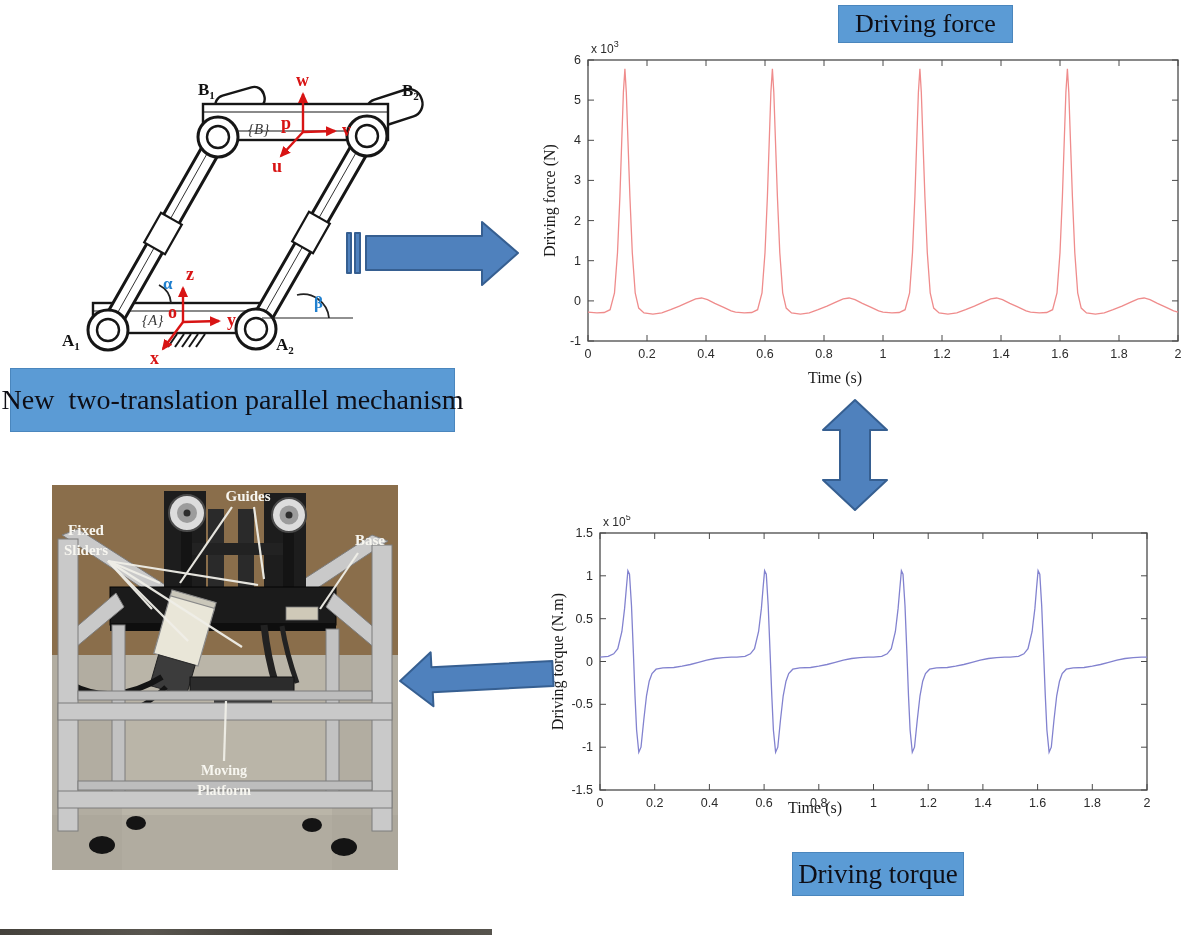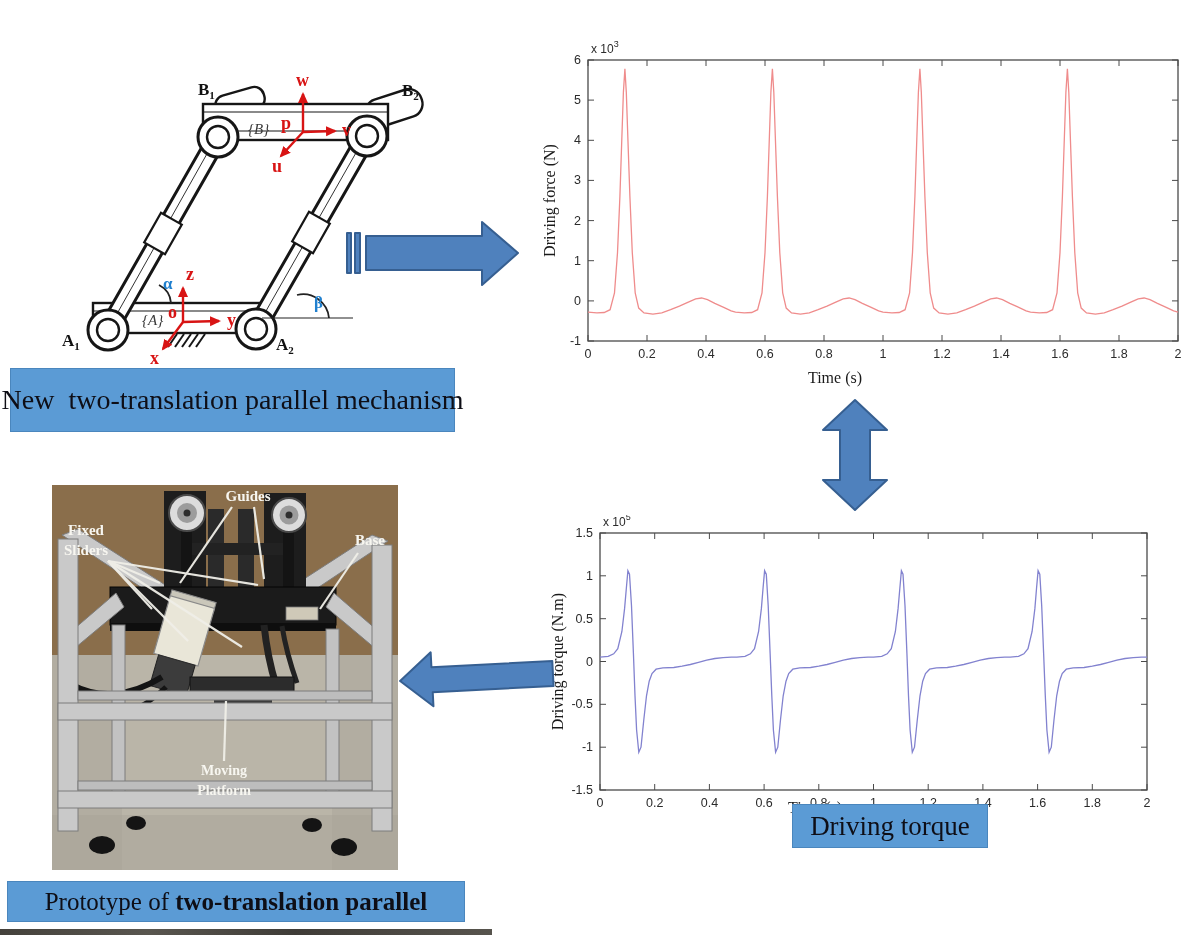--- a/index.html
+++ b/index.html
@@ -5,21 +5,21 @@
   html,body{margin:0;padding:0;background:#fff;}
   .canvas{position:relative;width:1200px;height:935px;background:#ffffff;overflow:hidden;
           font-family:"Liberation Serif",serif;}
   svg{position:absolute;display:block;}
   .banner{position:absolute;background:var(--banner-blue,#5b9bd5);color:var(--banner-text,#0e0e16);
           display:flex;align-items:center;justify-content:center;text-align:center;
           font-family:"Liberation Serif",serif;border:1px solid #4a86bd;box-sizing:border-box;}
   .mech-banner{left:10px;top:368px;width:445px;height:64px;font-size:28px;white-space:pre;}
   .proto-banner{left:7px;top:881px;width:458px;height:41px;font-size:25px;}
   .force-banner{left:838px;top:5px;width:175px;height:38px;font-size:26px;}
-  .torque-banner{left:792px;top:804px;width:196px;height:44px;font-size:27px;}
+  .torque-banner{left:792px;top:852px;width:172px;height:44px;font-size:27px;}
   .bottom-strip{position:absolute;left:0;top:929px;width:492px;height:6px;
           background:linear-gradient(90deg,#44413b,#59564f 30%,#3f3c37 60%,#57544d);}
   .chart{background:transparent;}
   .arrow{fill:var(--arrow-fill,#4f81bd);stroke:var(--arrow-stroke,#365f91);stroke-width:2;stroke-linejoin:round;}
   .mech-line{stroke:#161616;fill:#ffffff;}
   .red-ax{stroke:#d81414;stroke-width:2.4;}
   .red-lab{fill:#d81414;font-weight:bold;}
   .blue-lab{fill:#2080cf;font-weight:bold;}
 </style>
 </head>
@@ -360,21 +360,21 @@
       <rect class="arrow" x="355" y="233" width="5" height="40"></rect>
       <polygon class="arrow" points="366,236 482,236 482,222 518,253 482,285 482,270 366,270"></polygon>
     </g>
     <polygon class="arrow" points="855,400 887,430 870,430 870,480 887,480 855,510 823,480 840,480 840,430 823,430"></polygon>
     <polygon class="arrow" transform="rotate(-3 476 677)" points="400,677 432,650 432,665 553,665 553,690 432,690 432,704"></polygon>
   </svg>
 
   <div class="banner mech-banner">
     <span>New  two-translation parallel mechanism</span>
   </div>
-  <div class="banner proto-banner">
-    <span><span>Prototype of </span><b>two-translation parallel</b></span>
+  <div class="banner force-banner">
+    <span>Driving force</span>
   </div>
   <div class="banner torque-banner">
     <span>Driving torque</span>
   </div>
 
   <div class="bottom-strip"></div>
 </div>
 
 </body></html>

